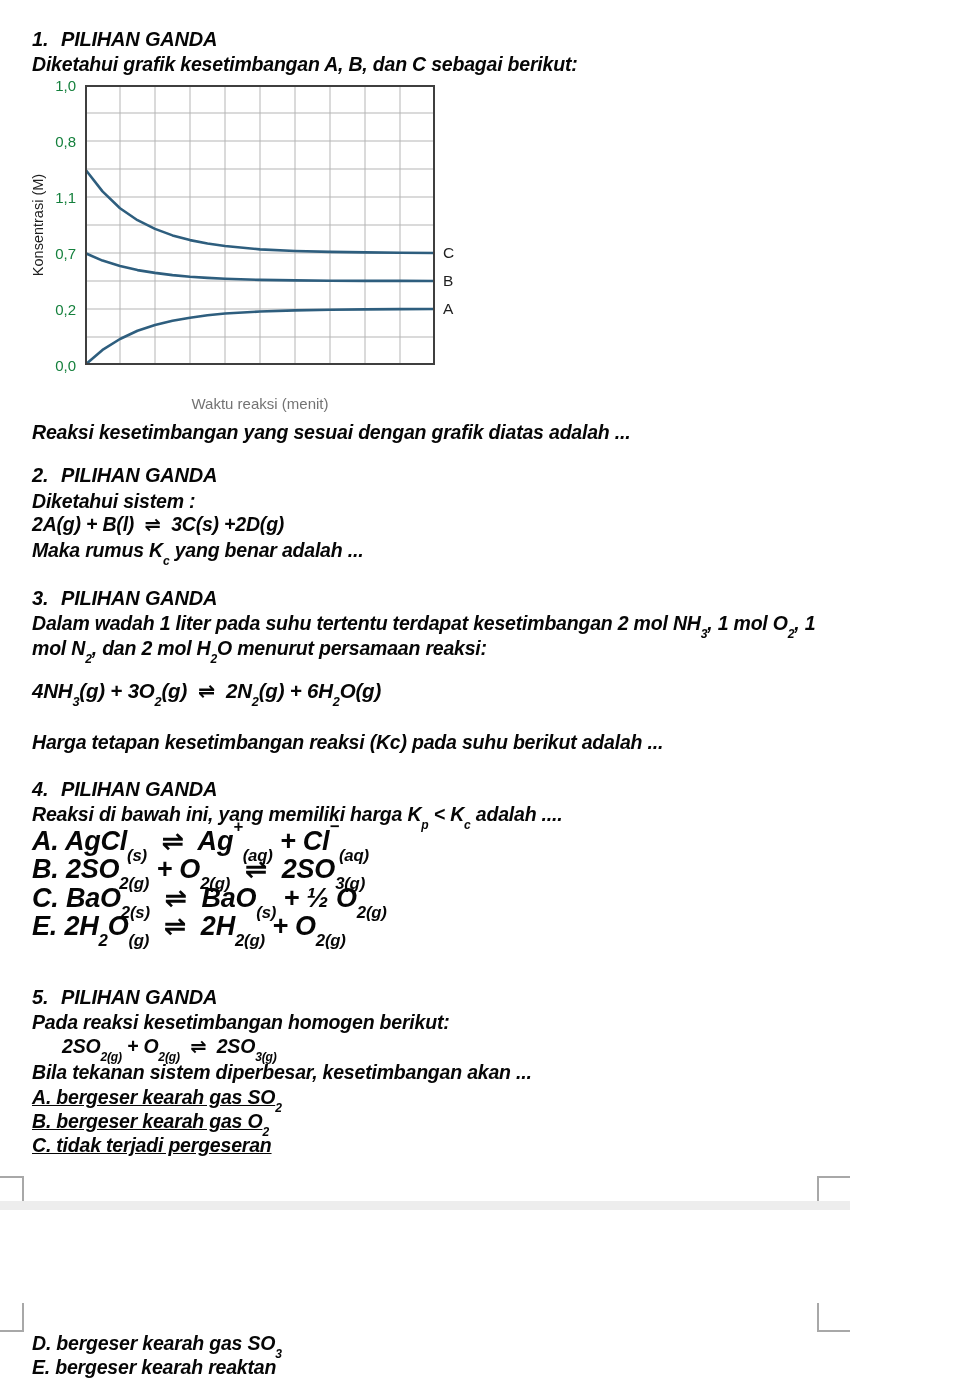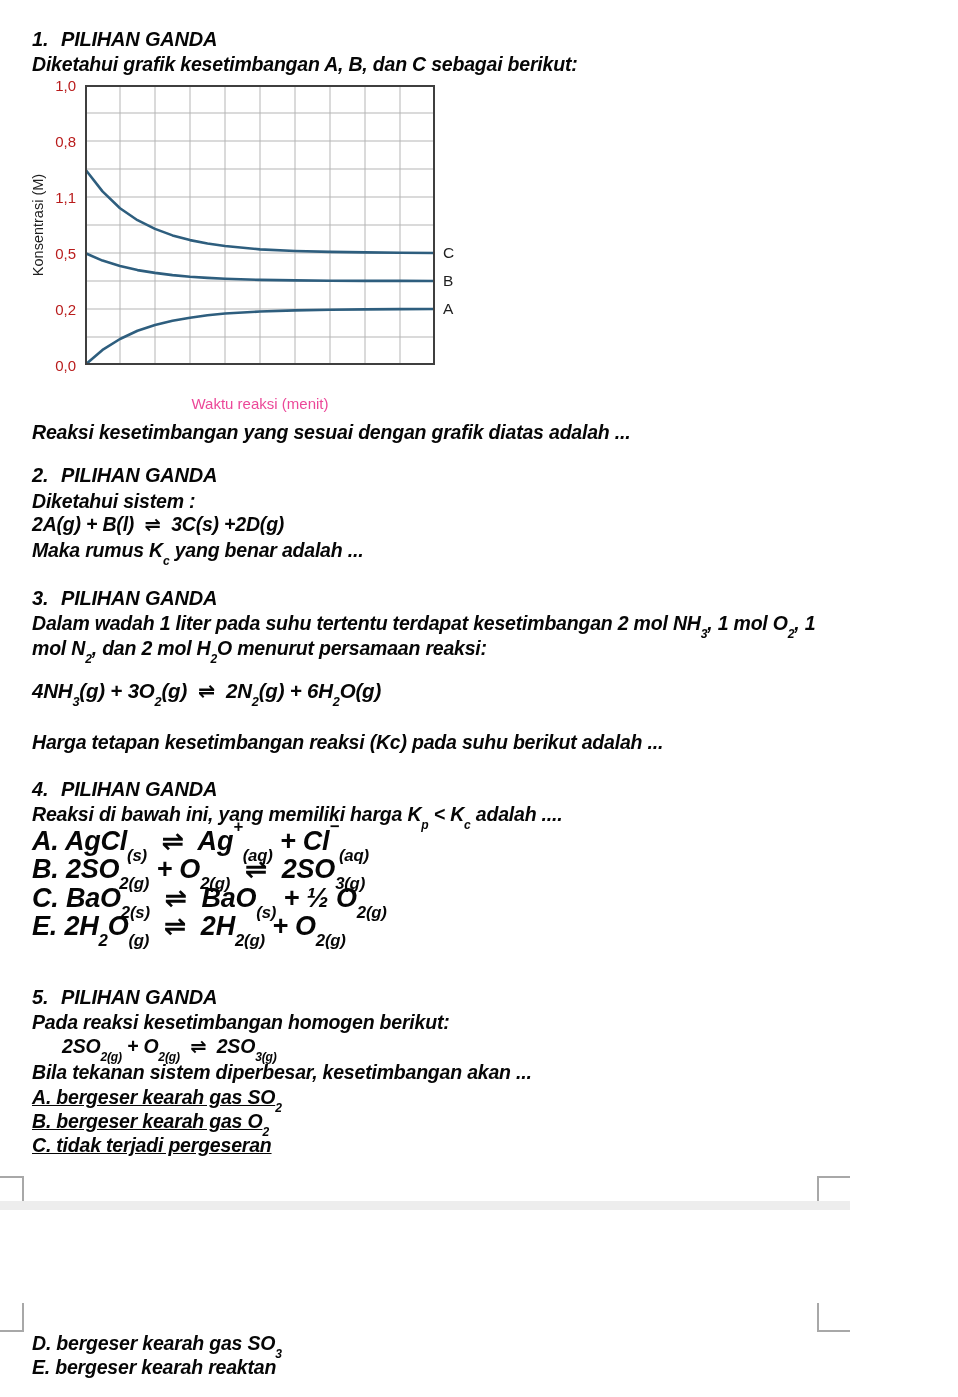--- a/index.html
+++ b/index.html
@@ -18,29 +18,29 @@
   sub,sup{line-height:0; font-size:62%;}
   sub{position:relative; top:0.26em;}
   sup{position:relative; top:-0.5em;}
   .opts4{font-size:27px; line-height:28.4px;}
   .opt5{line-height:24px;text-decoration:underline;}
   
   .chart{position:absolute; left:0; top:78px; width:958px; height:340px;}
   .plot{position:absolute; left:85px; top:7px;}
   .ytick{
     position:absolute; left:28px; width:48px; text-align:right;
-    transform:translateY(-50%); font-size:15px; color:#b91c1c;
+    transform:translateY(-50%); font-size:15px; color:#15803d;
   }
   .ylab{
     position:absolute; left:38px; top:147px; transform:translate(-50%,-50%) rotate(-90deg);
     white-space:nowrap; font-size:14.5px; color:#1f1f1f;
   }
   .xlab{
     position:absolute; left:85px; top:317px; width:350px; text-align:center;
-    font-size:15px; color:#ec4899;
+    font-size:15px; color:#737373;
   }
   .clabel{
     position:absolute; left:443px; transform:translateY(-50%);
     font-size:15.5px; color:#1f1f1f;
   }
   
   .band{position:absolute; left:0; top:1201px; width:958px; height:9px; background:#ededed;}
   .mark{position:absolute; border:0 solid #a8a8a8;}
   .mk1l{left:0;   top:1176px; width:22px; height:25px; border-top-width:2px; border-right-width:2px;}
   .mk1r{right:0;  top:1176px; width:31px; height:25px; border-top-width:2px; border-left-width:2px;}
@@ -55,21 +55,21 @@
   <div class="abs qheader" style="top:28px">
     <span class="qnum">1.</span><span>PILIHAN GANDA</span>
   </div>
   <div class="abs body" style="top:52px">Diketahui grafik kesetimbangan A, B, dan C sebagai berikut:</div>
 
   <div class="chart">
     <div class="ylab">Konsentrasi (M)</div>
     <div class="ytick" style="top:7px">1,0</div>
     <div class="ytick" style="top:63px">0,8</div>
     <div class="ytick" style="top:119px">1,1</div>
-    <div class="ytick" style="top:175px">0,5</div>
+    <div class="ytick" style="top:175px">0,7</div>
     <div class="ytick" style="top:231px">0,2</div>
     <div class="ytick" style="top:287px">0,0</div>
     <svg id="plot-svg" class="plot" width="350" height="280" viewBox="0 0 350 280">
         <line x1="35" y1="0" x2="35" y2="280" stroke="#b5b5b5" stroke-width="1"></line>
         <line x1="70" y1="0" x2="70" y2="280" stroke="#b5b5b5" stroke-width="1"></line>
         <line x1="105" y1="0" x2="105" y2="280" stroke="#b5b5b5" stroke-width="1"></line>
         <line x1="140" y1="0" x2="140" y2="280" stroke="#b5b5b5" stroke-width="1"></line>
         <line x1="175" y1="0" x2="175" y2="280" stroke="#b5b5b5" stroke-width="1"></line>
         <line x1="210" y1="0" x2="210" y2="280" stroke="#b5b5b5" stroke-width="1"></line>
         <line x1="245" y1="0" x2="245" y2="280" stroke="#b5b5b5" stroke-width="1"></line>

